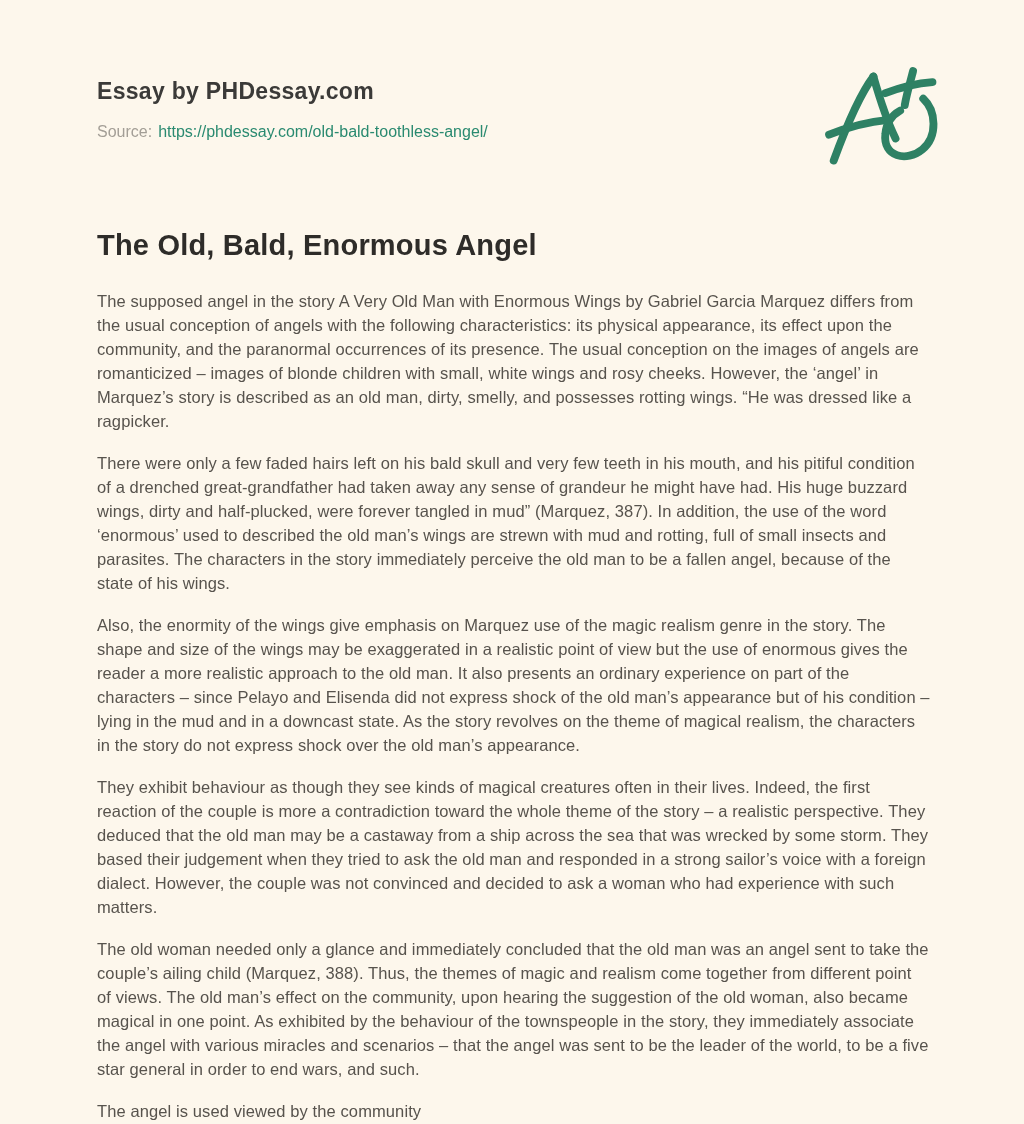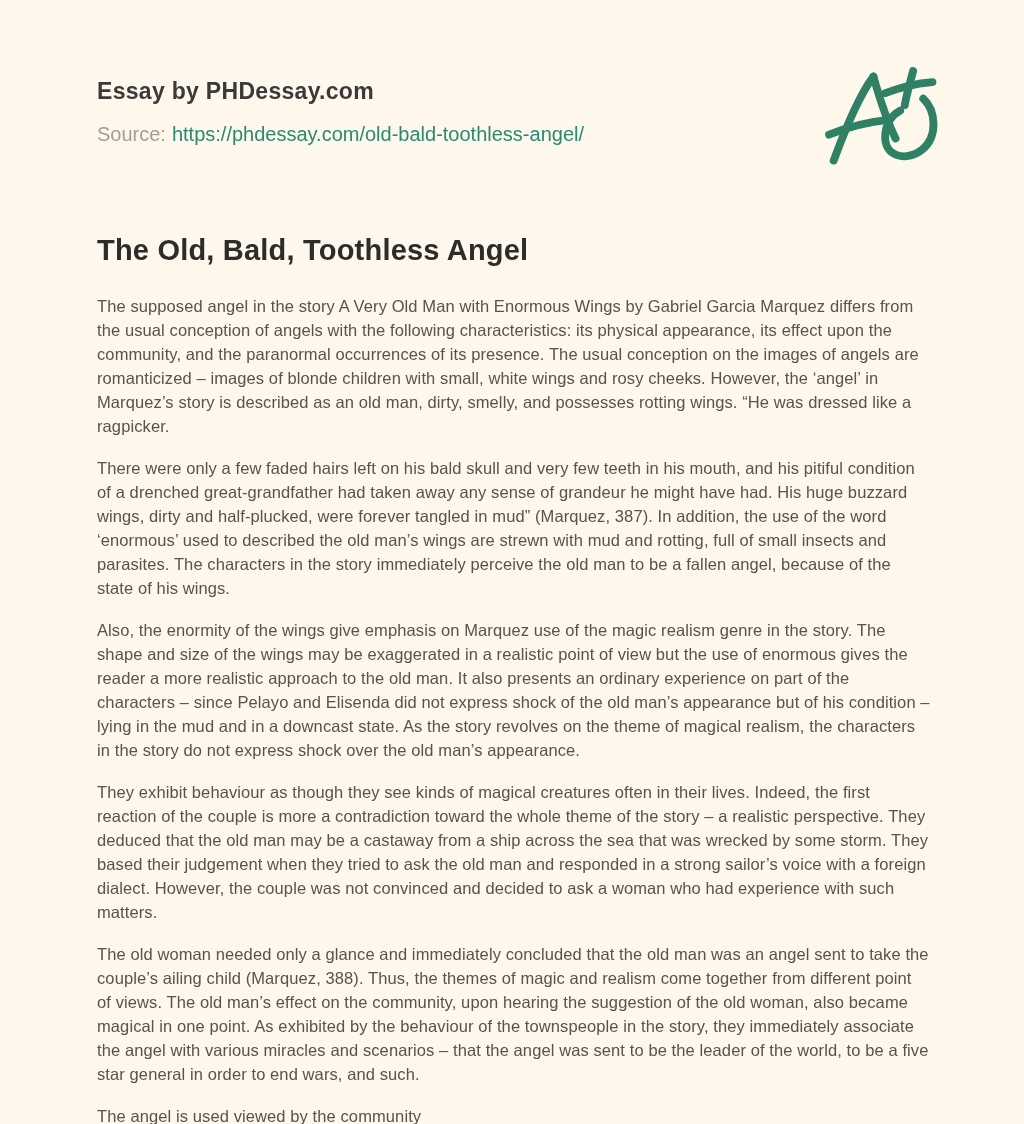--- a/index.html
+++ b/index.html
@@ -19,21 +19,21 @@
     box-sizing: border-box;
   }
   .brand {
     font-size: 23px;
     font-weight: 700;
     color: #3b3a38;
     letter-spacing: 0.3px;
   }
   .source-line {
     margin-top: 18px;
-    font-size: 20px;
+    font-size: 16px;
   }
   .source-label { color: #a39e96; margin-right: 6px; }
   .source-url { color: #2a8a70; text-decoration: none; cursor: pointer; }
   .logo {
     position: absolute;
     top: 60px;
     right: 86px;
     width: 120px;
     height: 118px;
   }
@@ -79,21 +79,21 @@
 
           <path d="M73 33 C91 26 110 22 124 21"></path>
 
           <path d="M114 39 C128 52 130 80 113 94 C96 108 70 102 73 77 C74 66 80 57 89 52"></path>
         </g>
       </svg>
     </div>
   </header>
 
   <main>
-    <h1 class="essay-title">The Old, Bald, Toothless Angel</h1>
+    <h1 class="essay-title">The Old, Bald, Enormous Angel</h1>
     <div class="essay-body">
       <p>The supposed angel in the story A Very Old Man with Enormous Wings by Gabriel Garcia Marquez differs from the usual conception of angels with the following characteristics: its physical appearance, its effect upon the community, and the paranormal occurrences of its presence. The usual conception on the images of angels are romanticized – images of blonde children with small, white wings and rosy cheeks. However, the ‘angel’ in Marquez’s story is described as an old man, dirty, smelly, and possesses rotting wings. “He was dressed like a ragpicker.</p>
       <p>There were only a few faded hairs left on his bald skull and very few teeth in his mouth, and his pitiful condition of a drenched great-grandfather had taken away any sense of grandeur he might have had. His huge buzzard wings, dirty and half-plucked, were forever tangled in mud” (Marquez, 387). In addition, the use of the word ‘enormous’ used to described the old man’s wings are strewn with mud and rotting, full of small insects and parasites. The characters in the story immediately perceive the old man to be a fallen angel, because of the state of his wings.</p>
       <p>Also, the enormity of the wings give emphasis on Marquez use of the magic realism genre in the story. The shape and size of the wings may be exaggerated in a realistic point of view but the use of enormous gives the reader a more realistic approach to the old man. It also presents an ordinary experience on part of the characters – since Pelayo and Elisenda did not express shock of the old man’s appearance but of his condition – lying in the mud and in a downcast state. As the story revolves on the theme of magical realism, the characters in the story do not express shock over the old man’s appearance.</p>
       <p>They exhibit behaviour as though they see kinds of magical creatures often in their lives. Indeed, the first reaction of the couple is more a contradiction toward the whole theme of the story – a realistic perspective. They deduced that the old man may be a castaway from a ship across the sea that was wrecked by some storm. They based their judgement when they tried to ask the old man and responded in a strong sailor’s voice with a foreign dialect. However, the couple was not convinced and decided to ask a woman who had experience with such matters.</p>
       <p>The old woman needed only a glance and immediately concluded that the old man was an angel sent to take the couple’s ailing child (Marquez, 388). Thus, the themes of magic and realism come together from different point of views. The old man’s effect on the community, upon hearing the suggestion of the old woman, also became magical in one point. As exhibited by the behaviour of the townspeople in the story, they immediately associate the angel with various miracles and scenarios – that the angel was sent to be the leader of the world, to be a five star general in order to end wars, and such.</p>
       <p>The angel is used viewed by the community</p>
     </div>
   </main>
 

